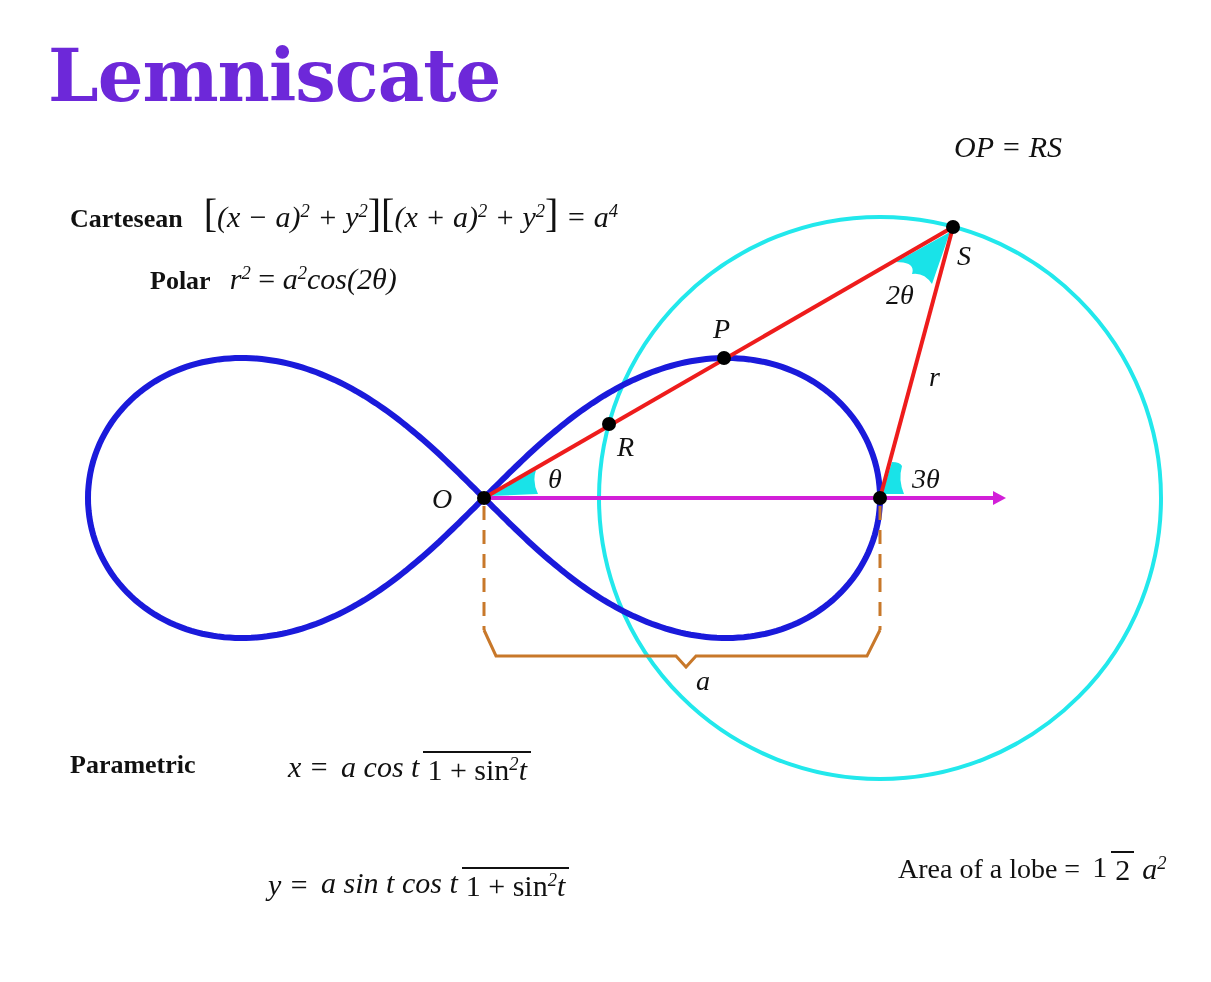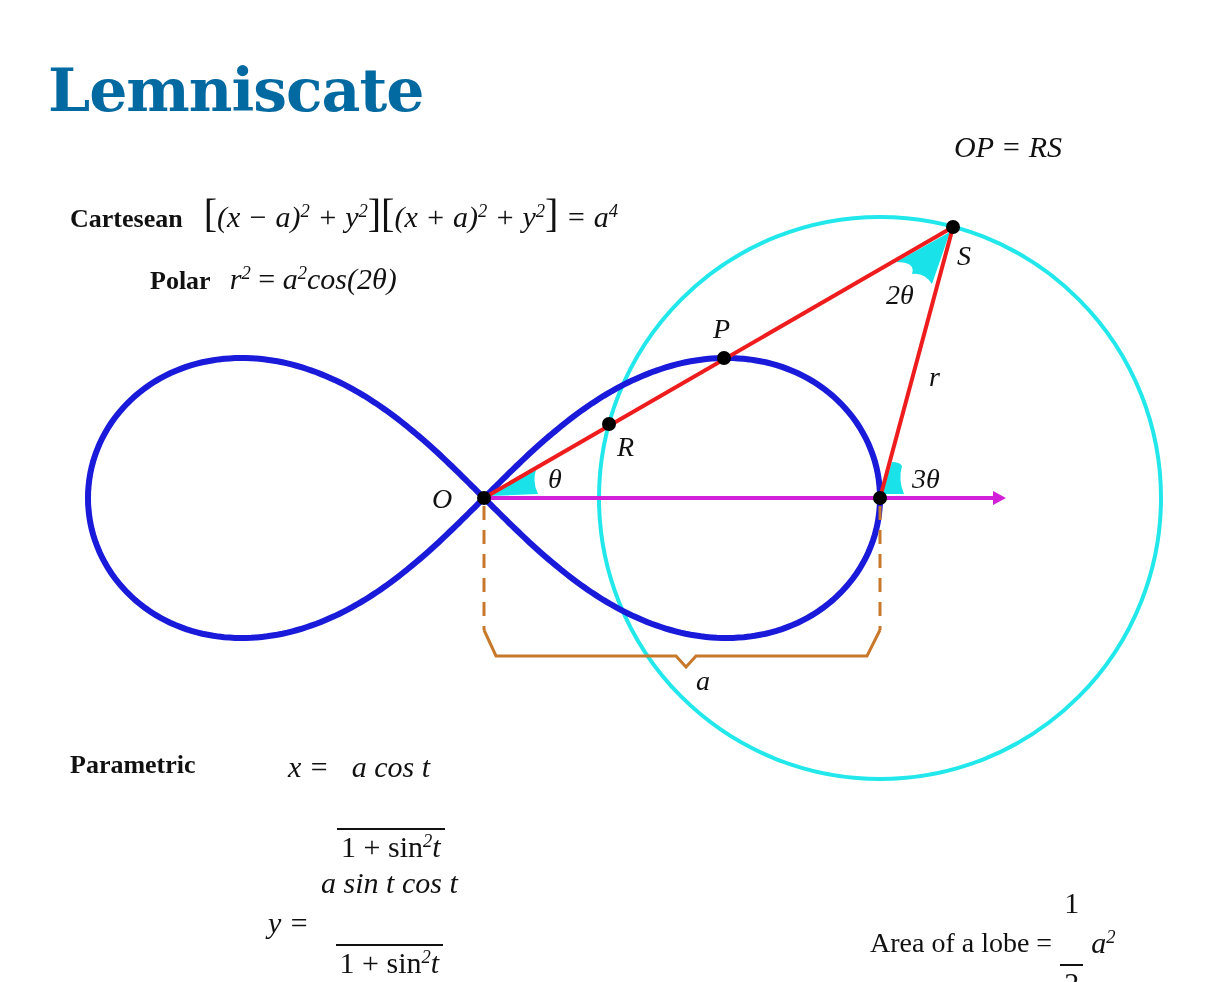--- a/index.html
+++ b/index.html
@@ -1,25 +1,25 @@
 <!DOCTYPE html>
 <html><head>
 <meta charset="utf-8">
 <style>
   html, body { margin:0; padding:0; background:#ffffff; }
   body { width:1211px; height:982px; position:relative; overflow:hidden;
          font-family:"DejaVu Serif", "Liberation Serif", serif; color:#111; }
   .abs { position:absolute; white-space:nowrap; }
-  .title { left:48px; top:40px; font-size:60px; font-weight:bold; color:#0369a1;
-           font-family:"DejaVu Serif", serif; letter-spacing:-1px; line-height:1;margin-top:20px; }
+  .title { left:48px; top:40px; font-size:72px; font-weight:bold; color:#6d28d9;
+           font-family:"DejaVu Serif", serif; letter-spacing:-1px; line-height:1; }
   .label-bold { font-weight:bold; font-size:26px; font-family:"Liberation Serif", serif;margin-left:20px; }
   .math { font-family:"Liberation Serif", serif; font-style:italic; font-size:30px; }
   .up { font-style:normal; }
   sup { font-size:0.62em; vertical-align:0.55em; line-height:0; }
-  .frac { display:inline-flex; flex-direction:column; align-items:center; vertical-align:middle; margin-left:8px;gap:40px; }
+  .frac { display:inline-flex; flex-direction:row; align-items:center; vertical-align:middle; margin-left:8px; }
   .frac .num { padding:0 4px 4px; }
   .frac .den { border-top:2px solid #111; padding:0 4px 0; }
   svg { position:absolute; left:0; top:0; }
   .lbl { font-family:"Liberation Serif", serif; font-style:italic; font-size:28px; fill:#111; }
 </style>
 </head>
 <body>
 
 <div class="abs title">Lemniscate</div>
 
@@ -88,20 +88,20 @@
 </div>
 
 <div class="abs" style="left:268px; top:866px; display:flex; align-items:center;">
   <span class="math">y = </span>
   <span class="frac math">
     <span class="num">a sin t cos t</span>
     <span class="den"><span class="up">1 + sin</span><sup>2</sup><span>t</span></span>
   </span>
 </div>
 
-<div class="abs" style="left:870px; top:850px; display:flex; align-items:center; font-family:'Liberation Serif', serif; font-size:28px;margin-top:36px;">
+<div class="abs" style="left:898px; top:850px; display:flex; align-items:center; font-family:'Liberation Serif', serif; font-size:28px;">
   <span>Area of a lobe = </span>
   <span class="frac" style="font-size:30px;">
     <span class="num">1</span>
     <span class="den">2</span>
   </span>
   <span class="math" style="margin-left:8px;"><span>a</span><sup>2</sup></span>
 </div>
 
 </body></html>

